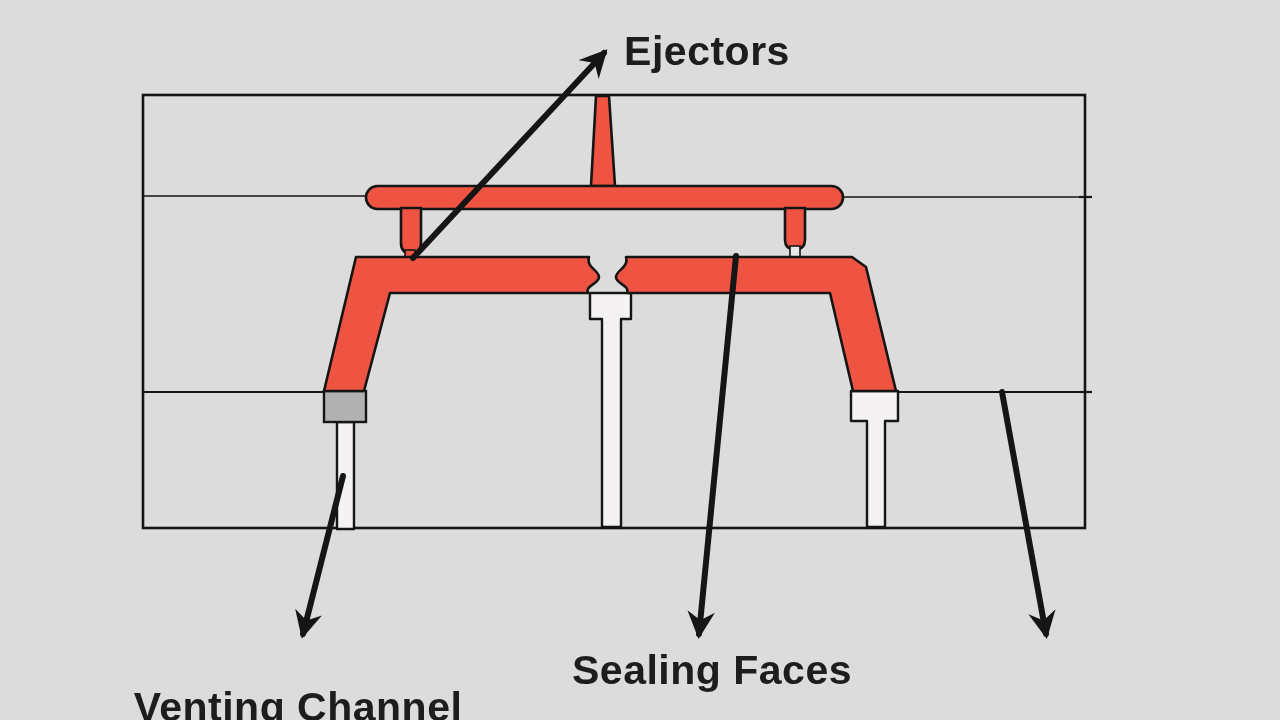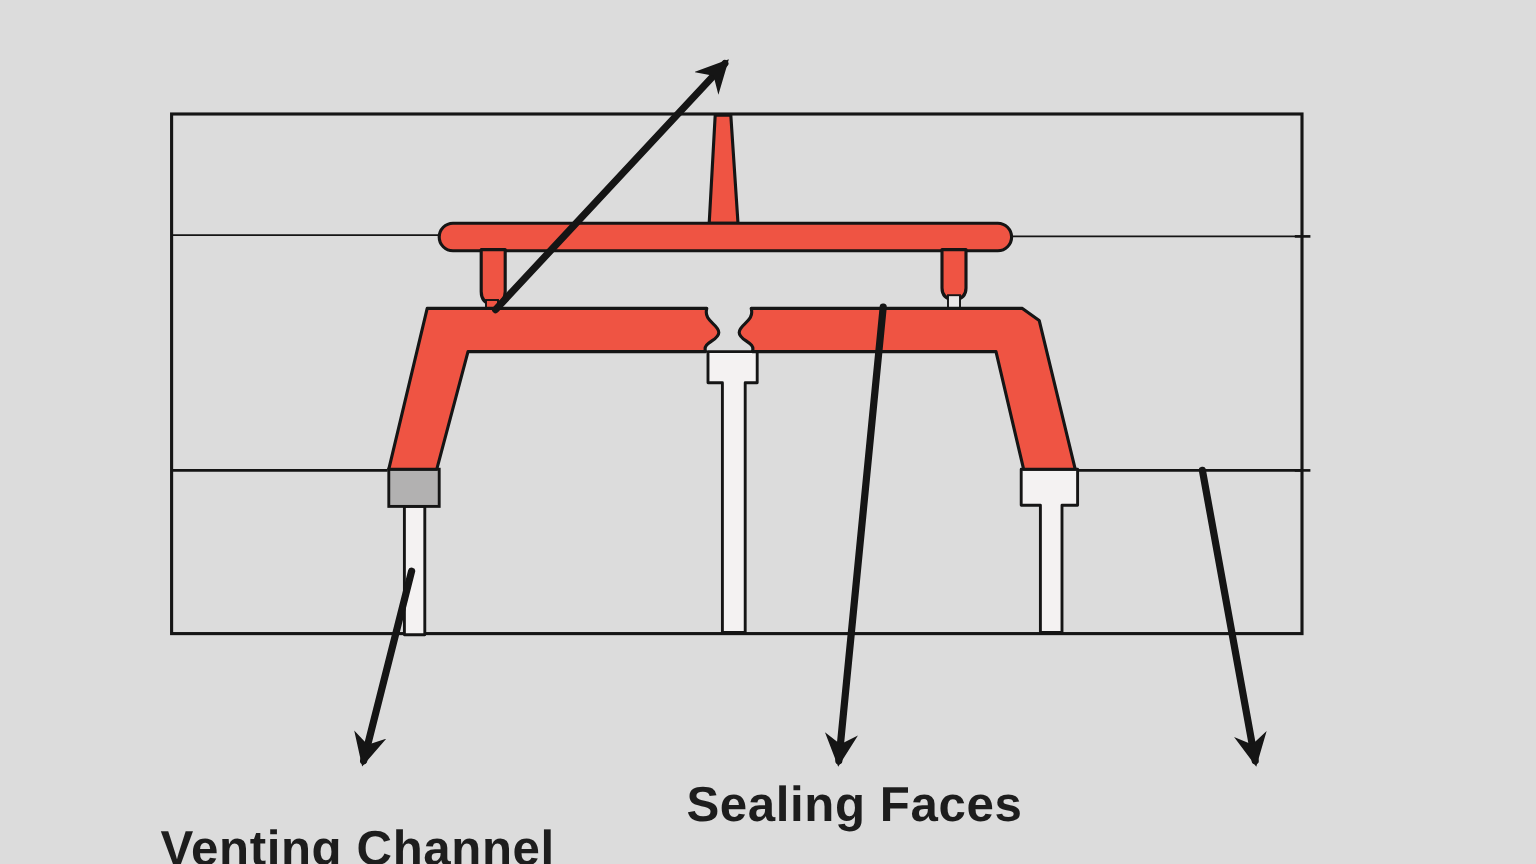--- a/index.html
+++ b/index.html
@@ -80,15 +80,16 @@
 
     <path d="M626,257 C629,268 616,270 616,277 C616,284 630,285 627,293
              L830,293 L853,391 L896,391 L866,267 L852,257 Z" class="red"></path>
 
     <path d="M413,258 L604,53" class="arrow" marker-end="url(#arrowhead)"></path>
     <path d="M343,476 L303,634" class="arrow" marker-end="url(#arrowhead)"></path>
     <path d="M736,256 L699,634" class="arrow" marker-end="url(#arrowhead)"></path>
     <path d="M1002,392 L1046,634" class="arrow" marker-end="url(#arrowhead)"></path>
   </svg>
 
+  <div class="label" style="left:707px; top:28px;">Ejectors</div>
   <div class="label" style="left:298px; top:684px;text-decoration:underline;">Venting Channel</div>
   <div class="label" style="left:712px; top:647px;">Sealing Faces</div>
 </div>
 
 </body></html>

